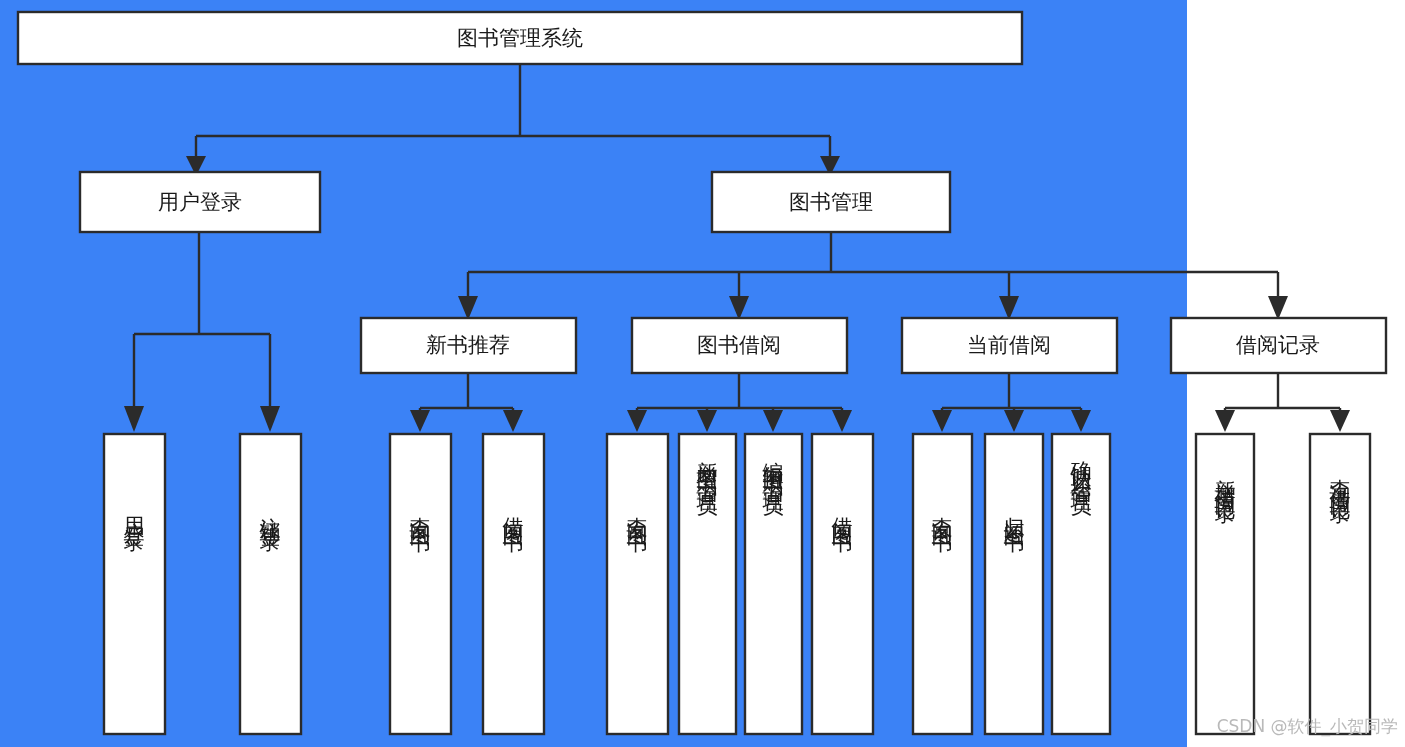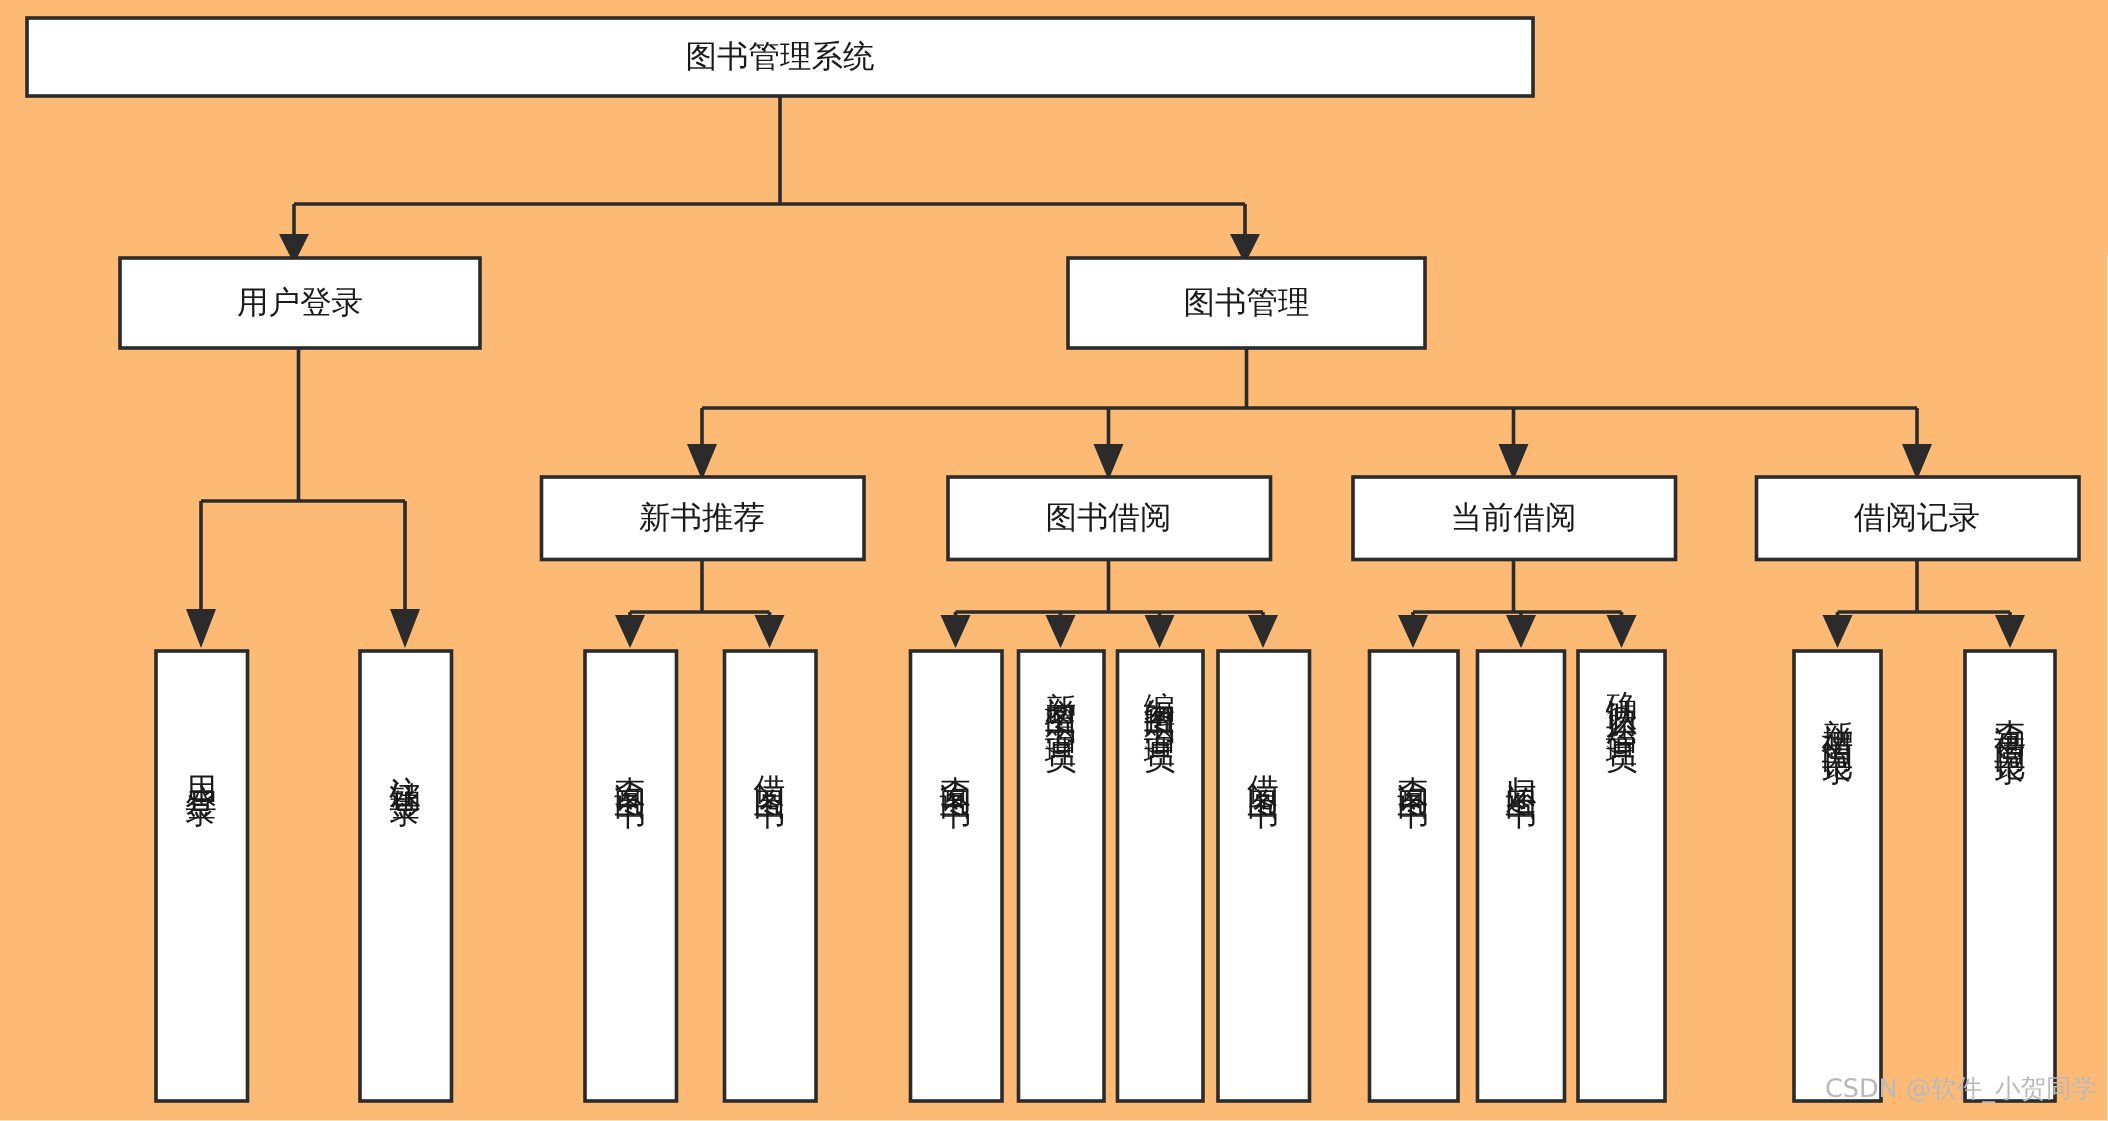--- a/index.html
+++ b/index.html
@@ -9,23 +9,23 @@
     background: #ffffff;
   }
   body {
     width: 1405px;
     height: 747px;
     overflow: hidden;
     font-family: "DejaVu Sans", "Liberation Sans", sans-serif;
   }
   #diagram-root {
     position: relative;
-    width: 1405px;
+    width: 1187px;
     height: 747px;
-    background: #fdba74;
+    background: #3b82f6;
     text-align: center;
   }
   svg.diagram-canvas {
     position: absolute;
     top: 0;
     left: 0;
     width: 1405px;
     height: 747px;
     display: block;
   }

